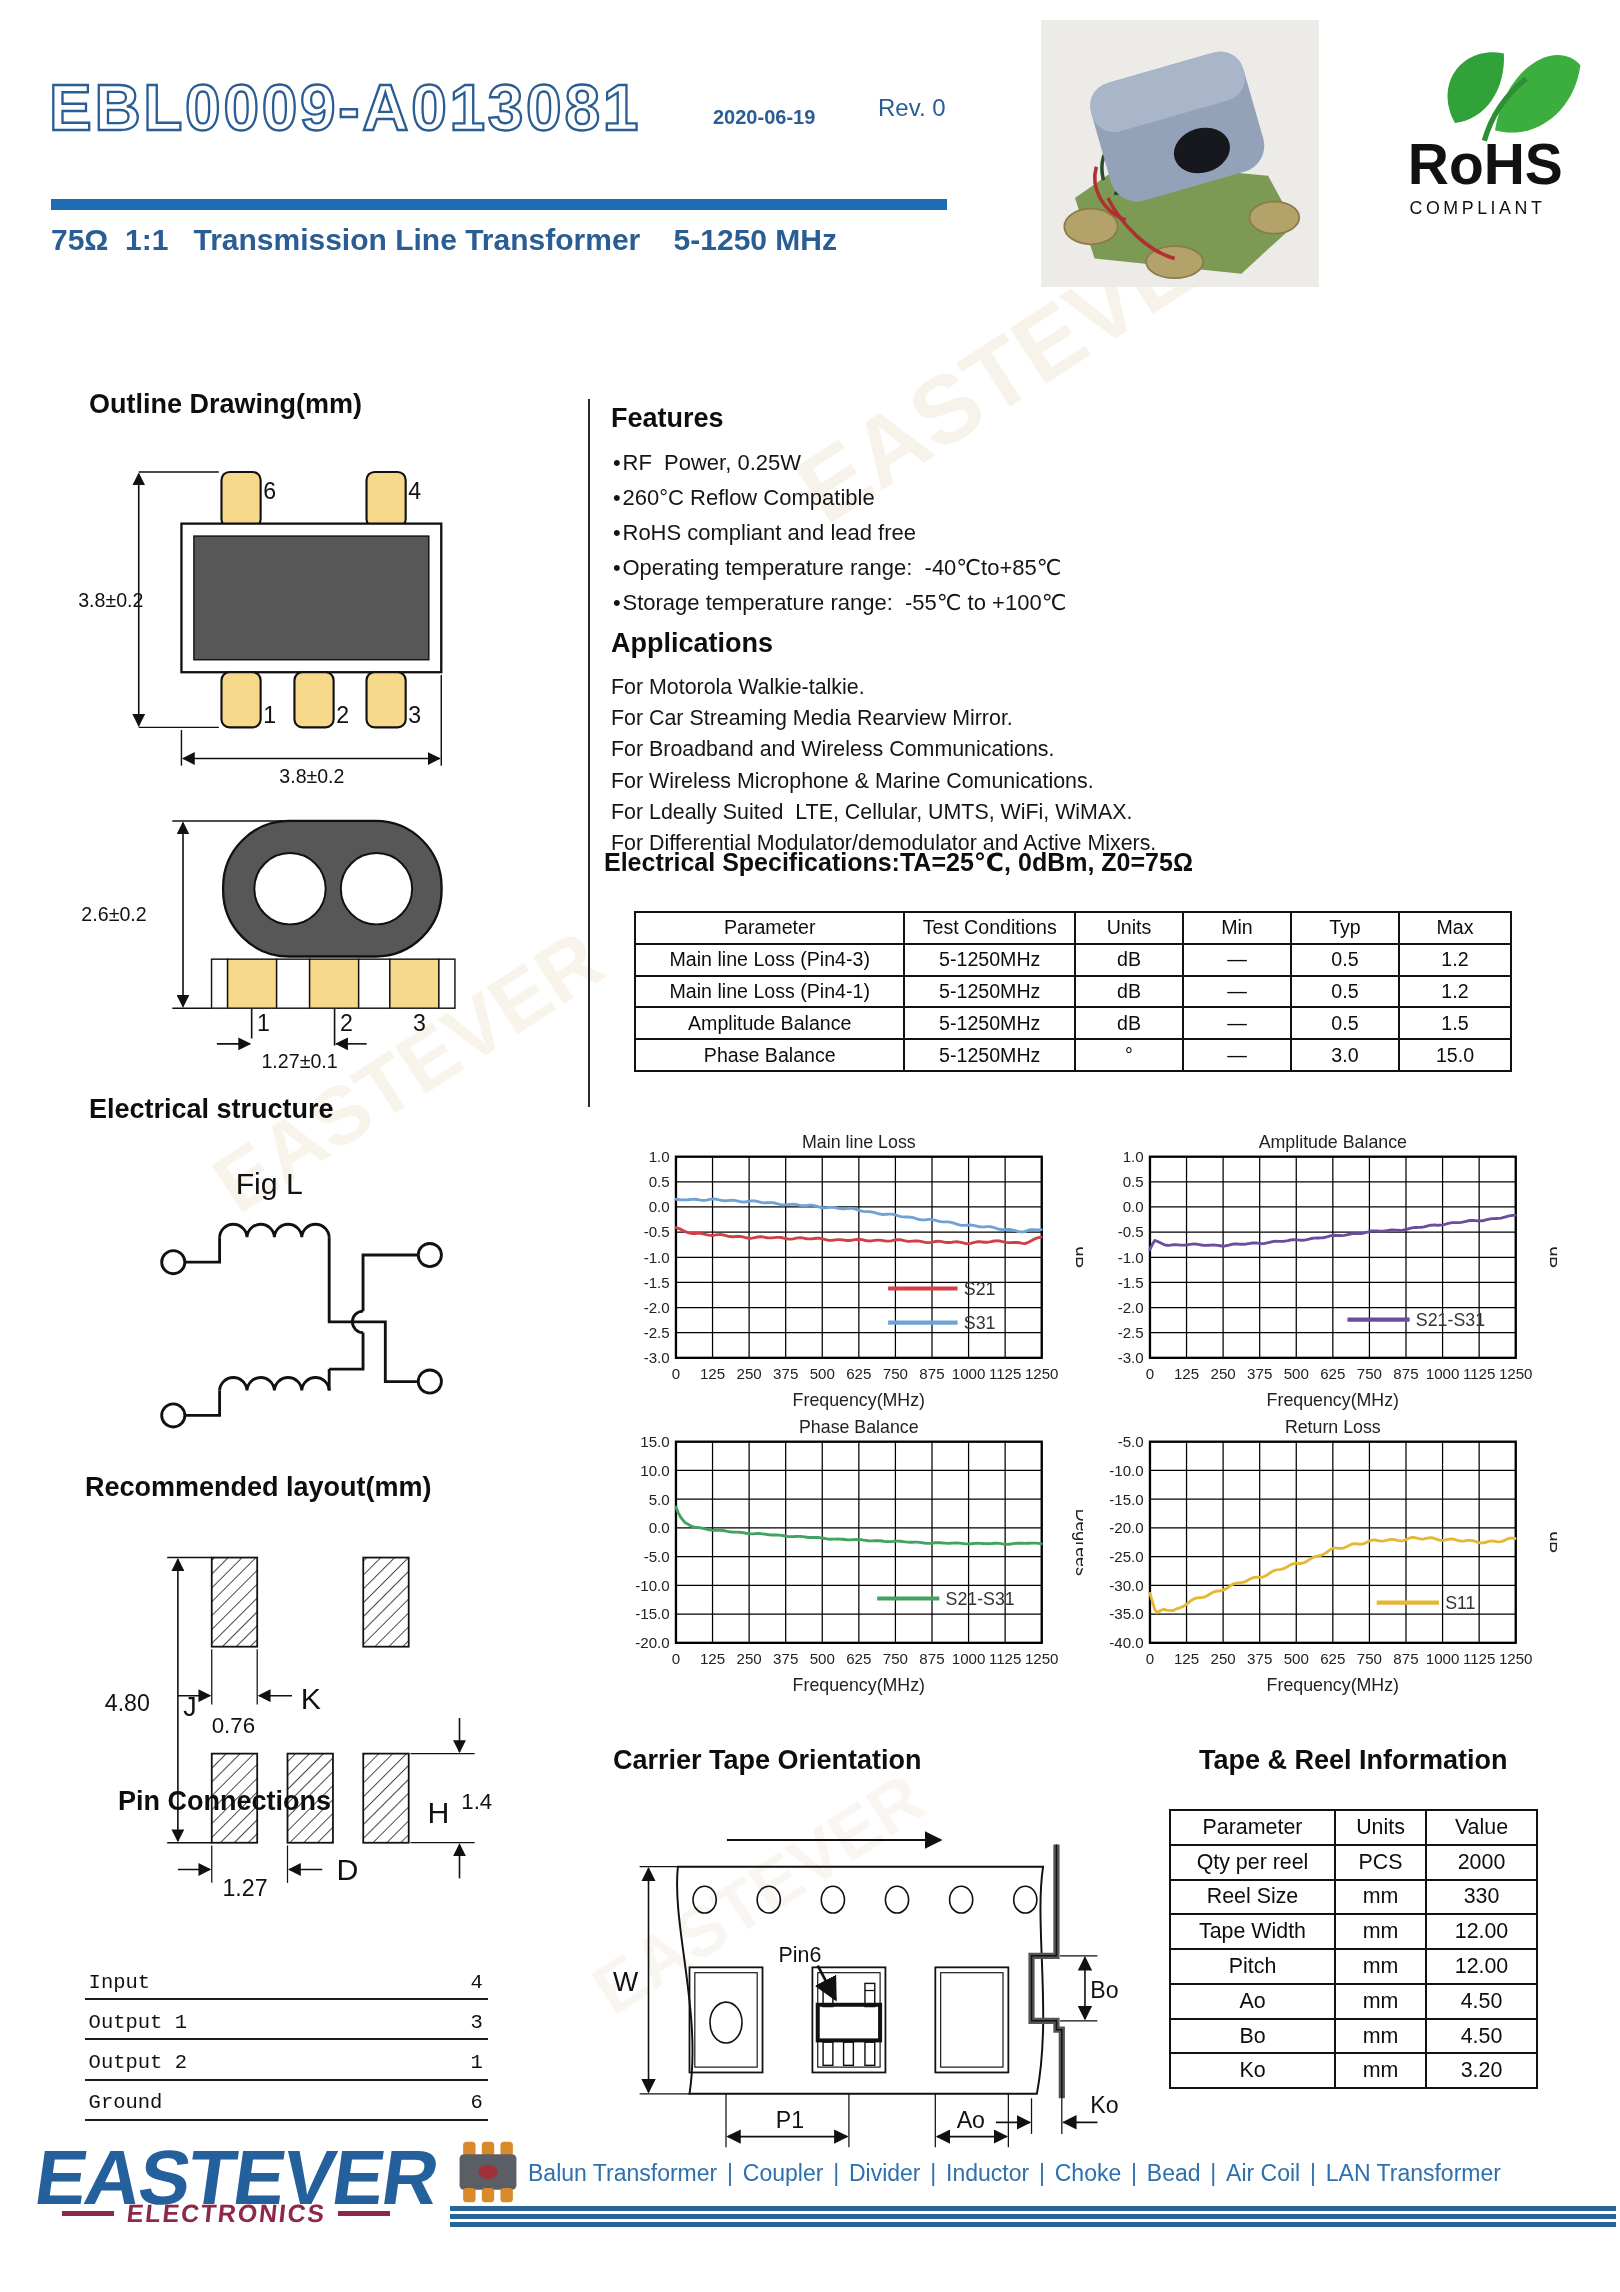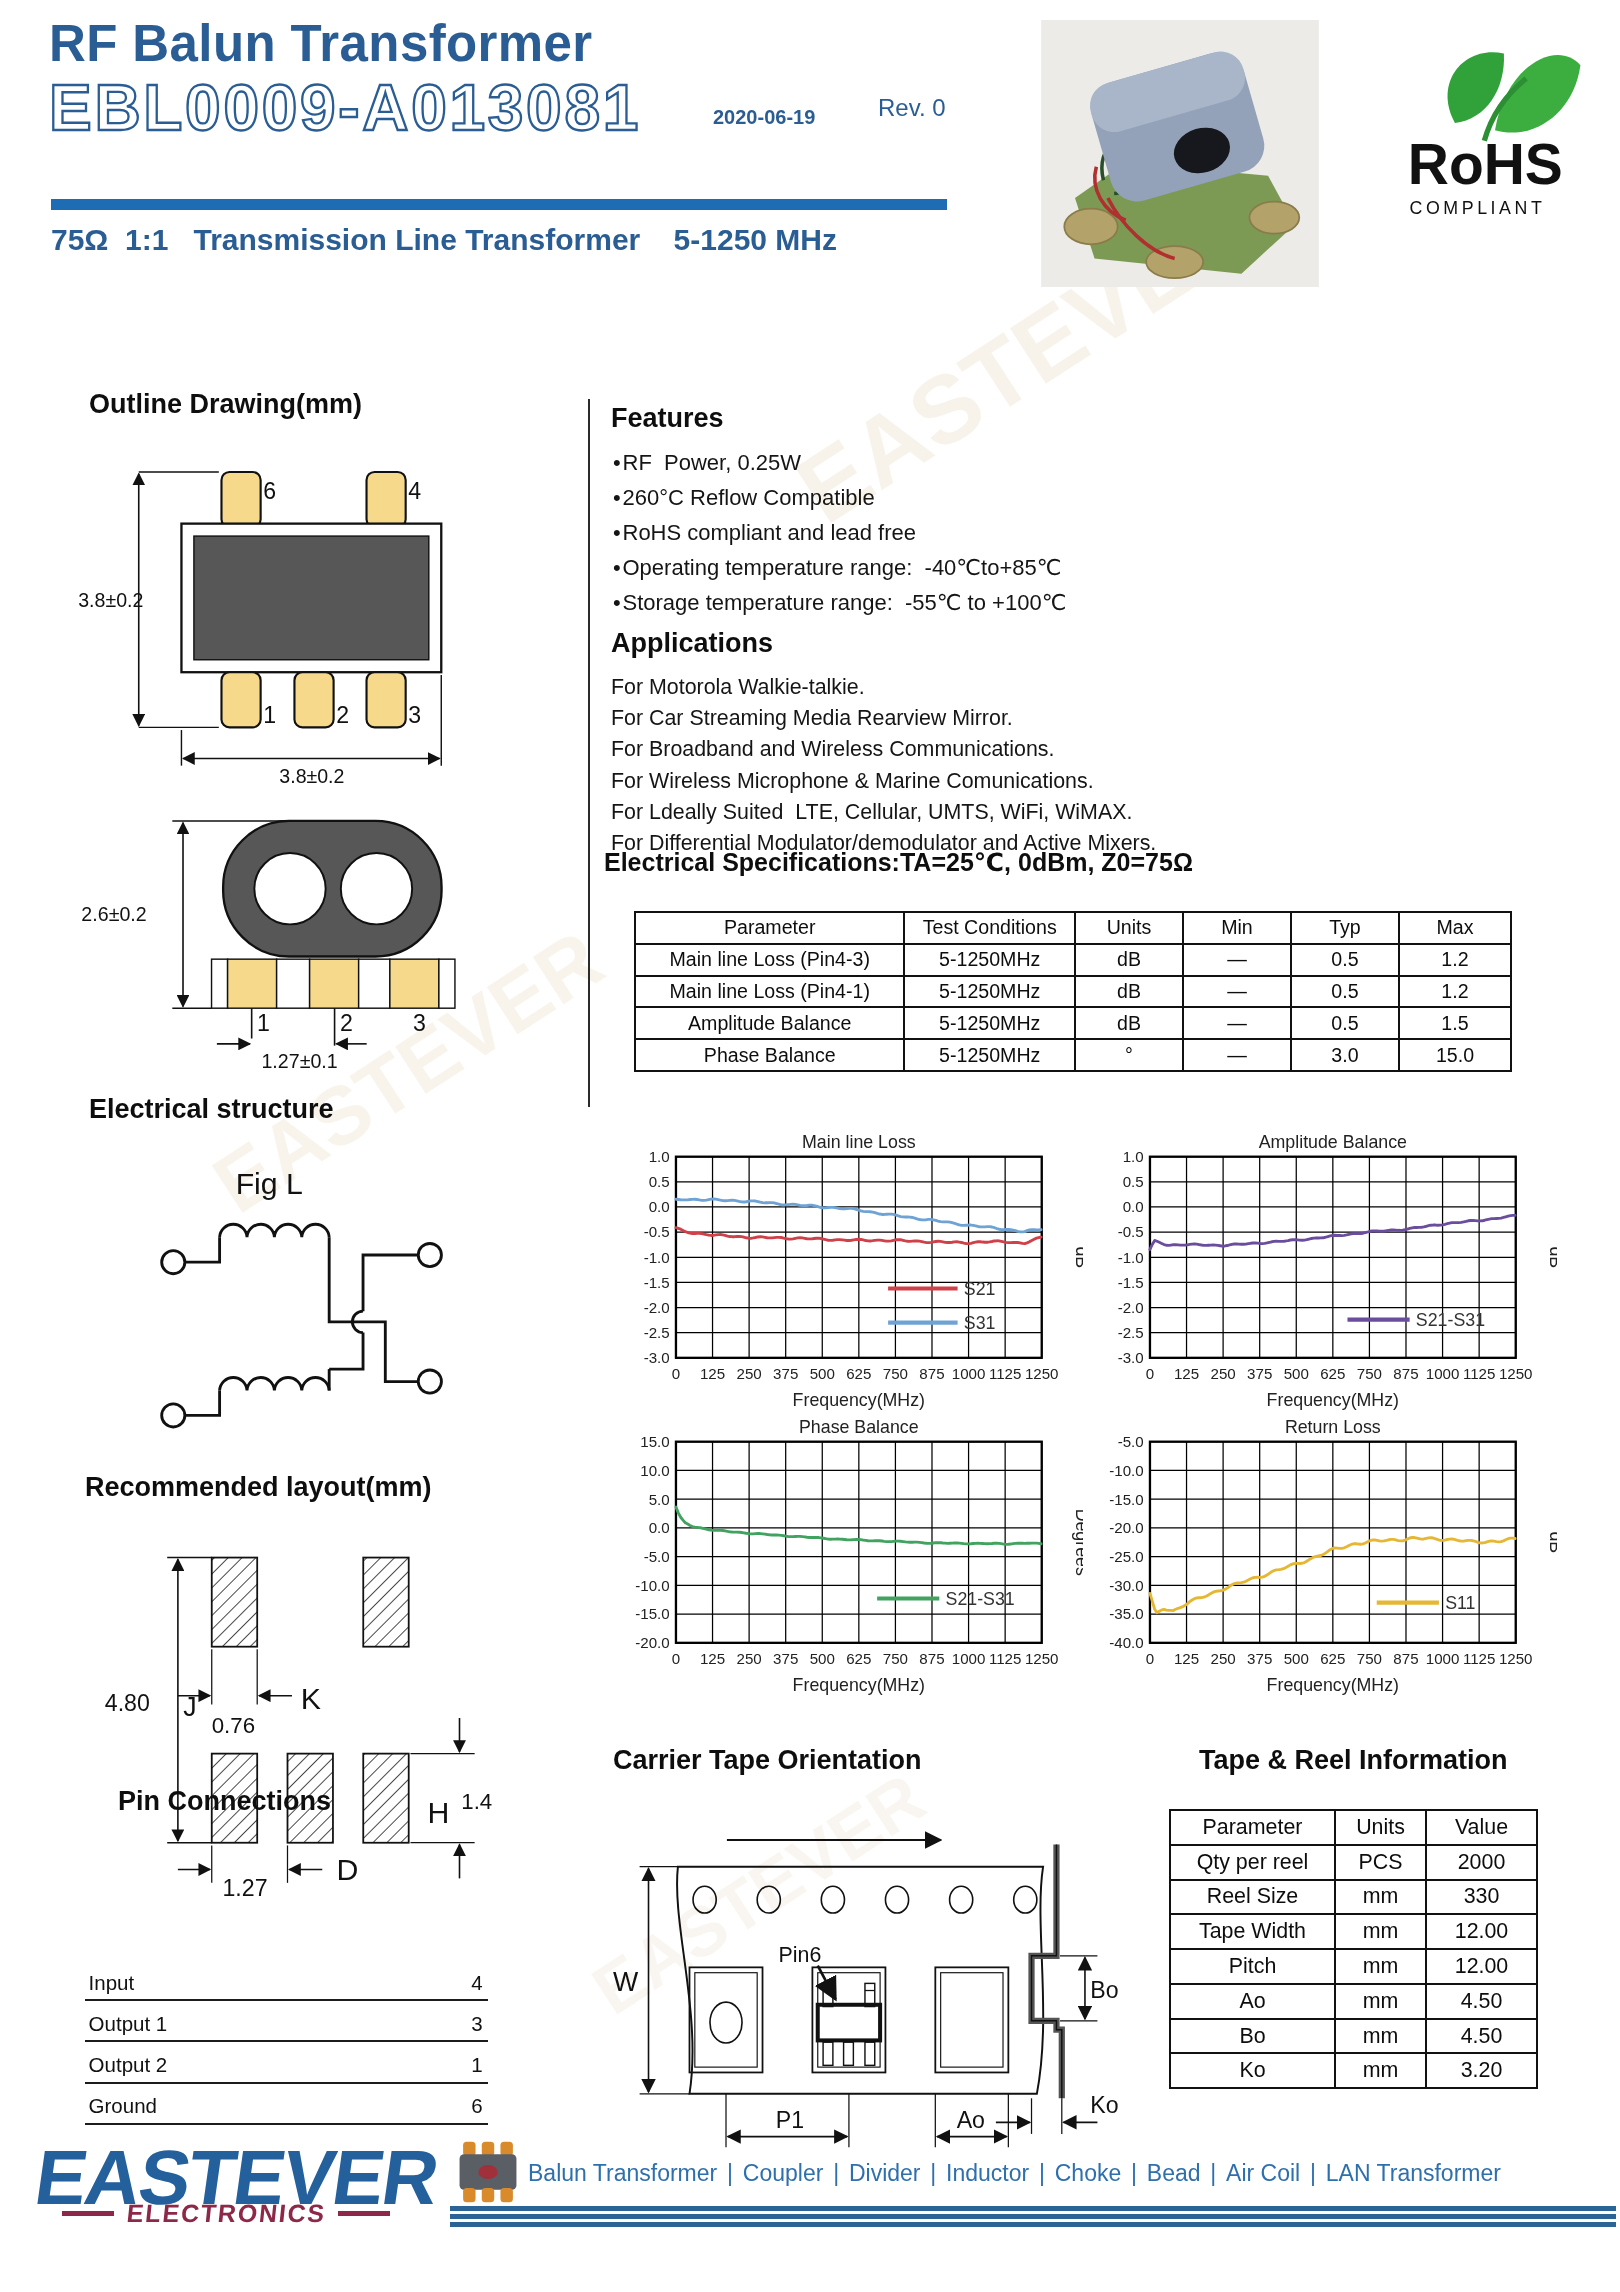--- a/index.html
+++ b/index.html
@@ -23,21 +23,21 @@
   .feat li{font-size:22px;margin:0 0 9px 0;white-space:pre-wrap;color:#151515;}
   .feat li::before{content:"•";margin-right:1.8px;}
   .apps li{font-size:21.4px;margin:0 0 6.2px 0;white-space:pre-wrap;color:#151515;}
   
   table.dt{border-collapse:collapse;table-layout:fixed;border:2.7px solid #111;}
   table.dt th,table.dt td{border:2px solid #111;text-align:center;font-weight:400;
        color:#0d0d0d;padding:0.9px 2.7px;overflow:hidden;white-space:nowrap;}
   #spec-table th,#spec-table td{font-size:19.6px;height:28px;}
   #tape-table th,#tape-table td{font-size:21.4px;height:31px;}
   
-  .pin-rows{width:403px;}
+  .pin-rows{width:403px;font-family:Liberation Mono, monospace;}
   .pin-row{display:flex;justify-content:space-between;align-items:flex-end;
            border-bottom:2.7px solid #1c1c1c;font-size:20.5px;color:#111;
            padding:10.7px 5.3px 4.5px 3.6px;}
   
   .chart{width:459px;height:283px;}
   .gl{stroke:#000;stroke-width:1.4;}
   .frame{fill:none;stroke:#000;stroke-width:2.6;}
   .tick{font-size:17px;fill:#222;}
   .ctitle{font-size:20px;fill:#222;}
   .clabel{font-size:20px;fill:#222;}
@@ -60,21 +60,20 @@
 </style>
 </head>
 <body>
 
 <div class="page">
 
   <div class="wm" style="left:766px;top:303px;font-size:96px;opacity:0.13;">EASTEVER</div>
   <div class="wm" style="left:187px;top:1025px;font-size:82px;opacity:0.12;">EASTEVER</div>
   <div class="wm" style="left:570px;top:1854px;font-size:70px;opacity:0.09;">EASTEVER</div>
 
-  <div class="abs doc-title">RF Balun Transformer</div>
   <div class="abs part-num">EBL0009-A013081</div>
   <div class="abs doc-date">2020-06-19</div>
   <div class="abs doc-rev">Rev. 0</div>
   <div class="abs blue-bar"></div>
   <div class="abs subtitle">75Ω  1:1   Transmission Line Transformer    5-1250 MHz</div>
 
   <svg class="abs" style="left:1041px;top:19.6px;" width="278" height="267" viewBox="0 0 312 300">
     <rect x="0" y="0" width="312" height="300" fill="#ecebe7"></rect>
     <polygon points="38,200 95,160 255,175 285,230 225,285 60,268" fill="#7d9a55"></polygon>
     <ellipse cx="56" cy="232" rx="30" ry="20" fill="#b3a269" stroke="#8a7c4a" stroke-width="2"></ellipse>

